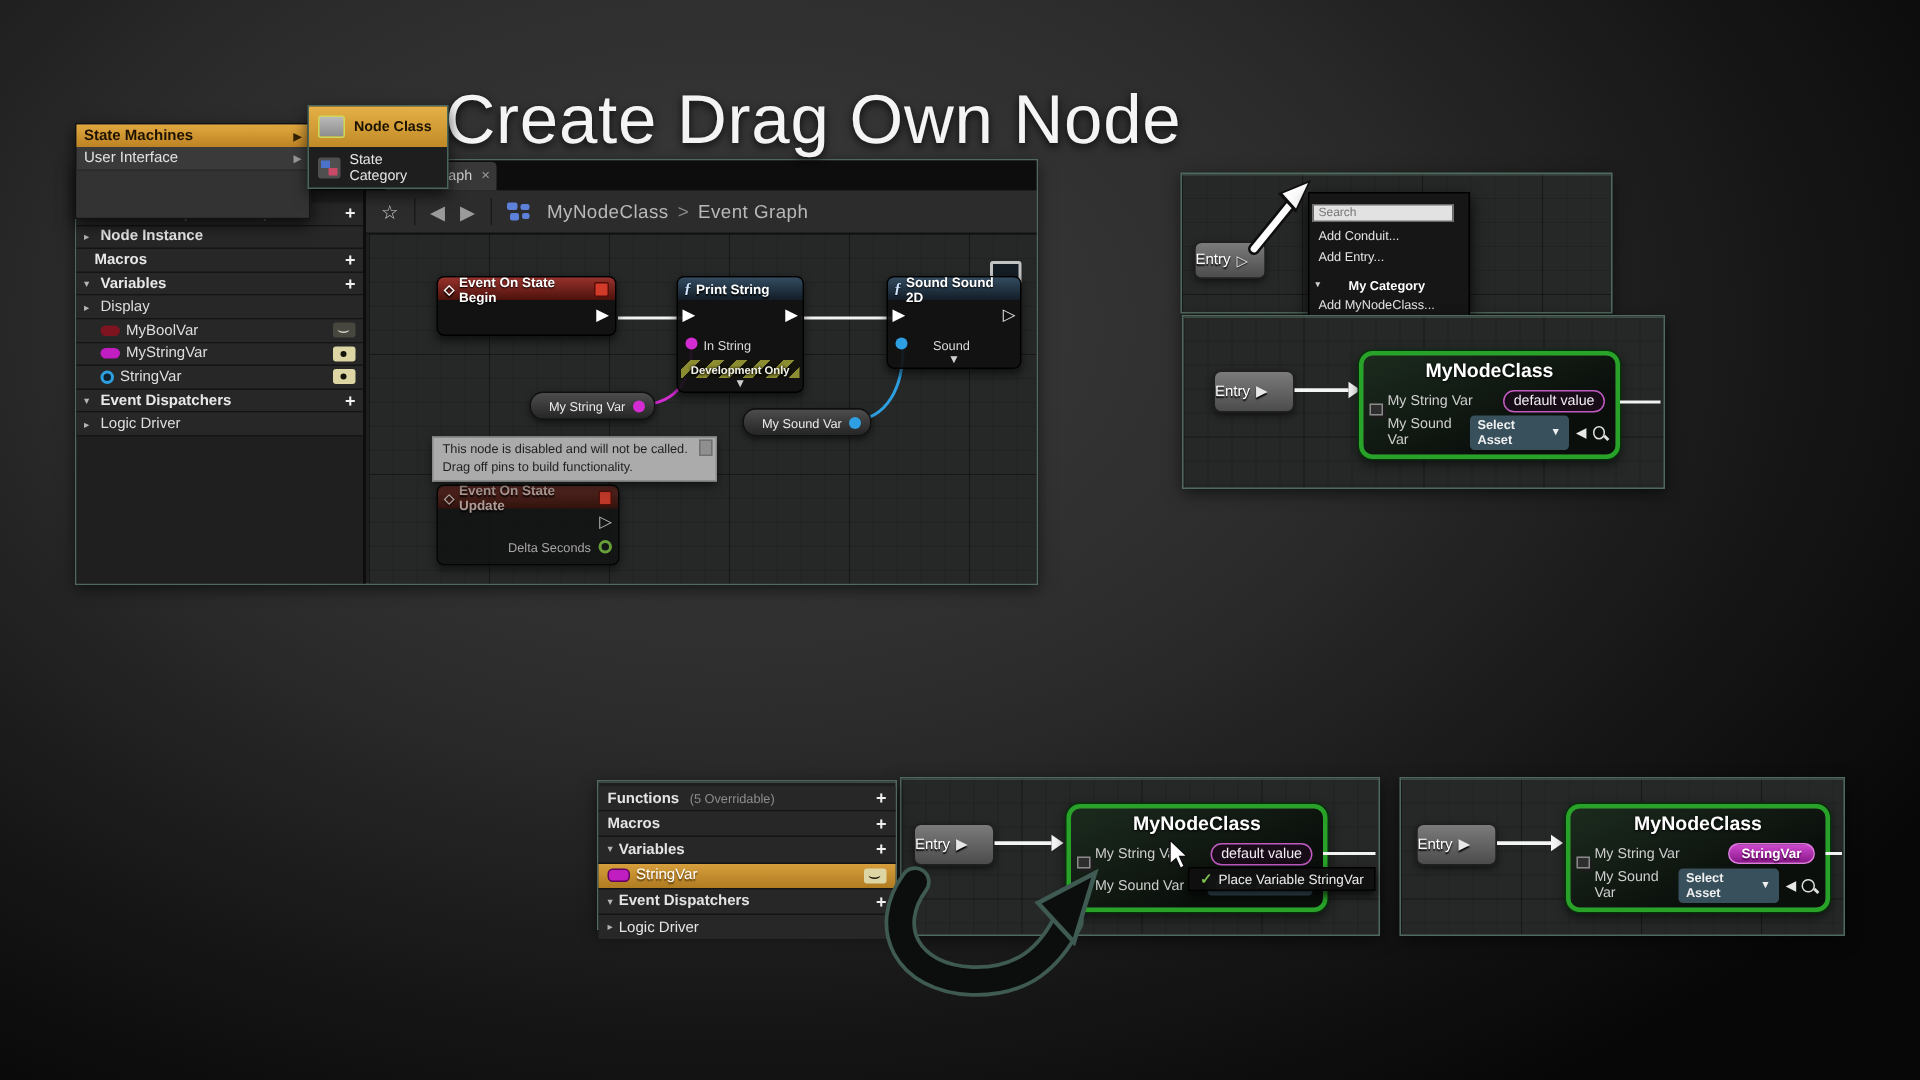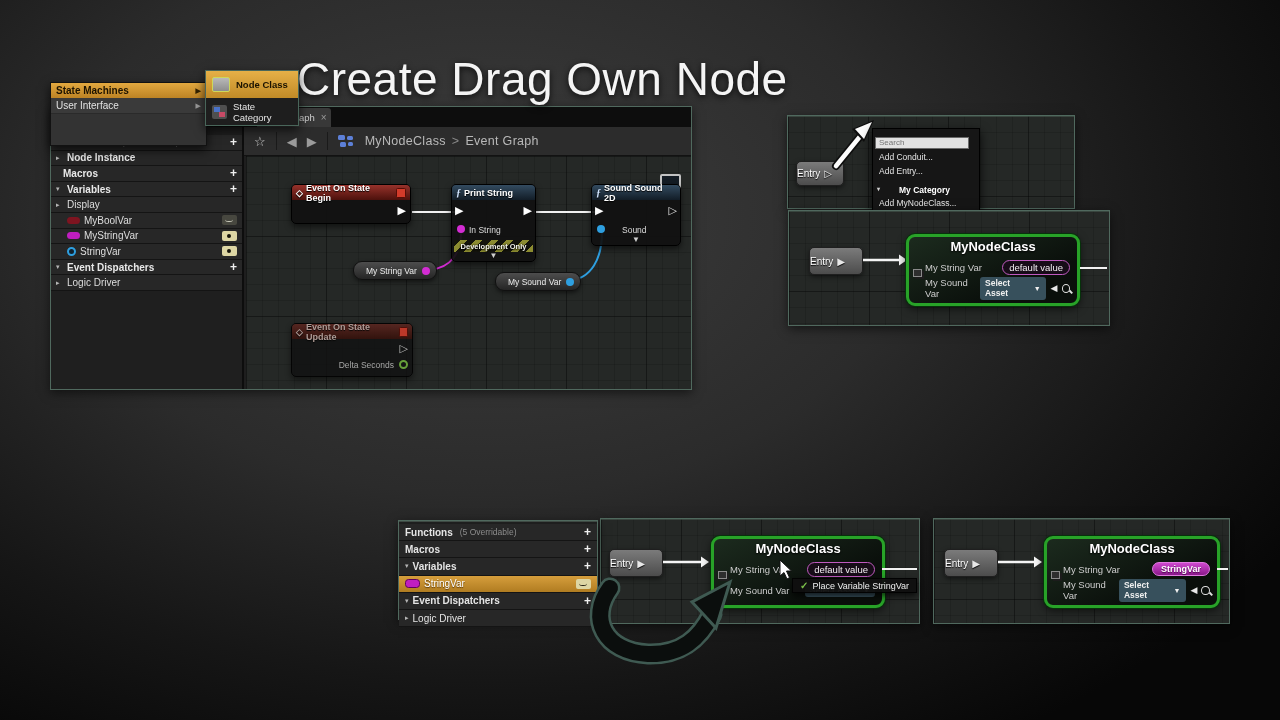--- a/index.html
+++ b/index.html
@@ -265,20 +265,25 @@
 
       <div class="getpill" style="left:107px;top:105px;z-index:2">
         <span>My String Var</span>
         <span class="pdot" style="background:#d32cd3"></span>
       </div>
       <div class="getpill" style="left:249px;top:116px;z-index:2">
         <span>My Sound Var</span>
         <span class="pdot" style="background:#2e9fe0"></span>
       </div>
 
+      <div class="ttip" style="left:42px;top:135px;width:176px;z-index:3">
+        <span class="bub"></span>
+        <div>This node is disabled and will not be called.</div>
+        <div>Drag off pins to build functionality.</div>
+      </div>
 
       <div class="bnode" style="left:45px;top:167px;width:120px;height:52px;opacity:.88;z-index:2">
         <div class="nhdr dimred">
           <span style="color:#c3aba5">◇</span>
           <span>Event On State Update</span>
           <span class="redbox"></span>
         </div>
         <span class="pin" style="right:4px;top:19px;color:#d5d5d5">▷</span>
         <span class="pinlbl" style="right:18px;top:36px;color:#b9b9b9">Delta Seconds</span>
         <span class="ringpin" style="right:4px;top:36px"></span>

